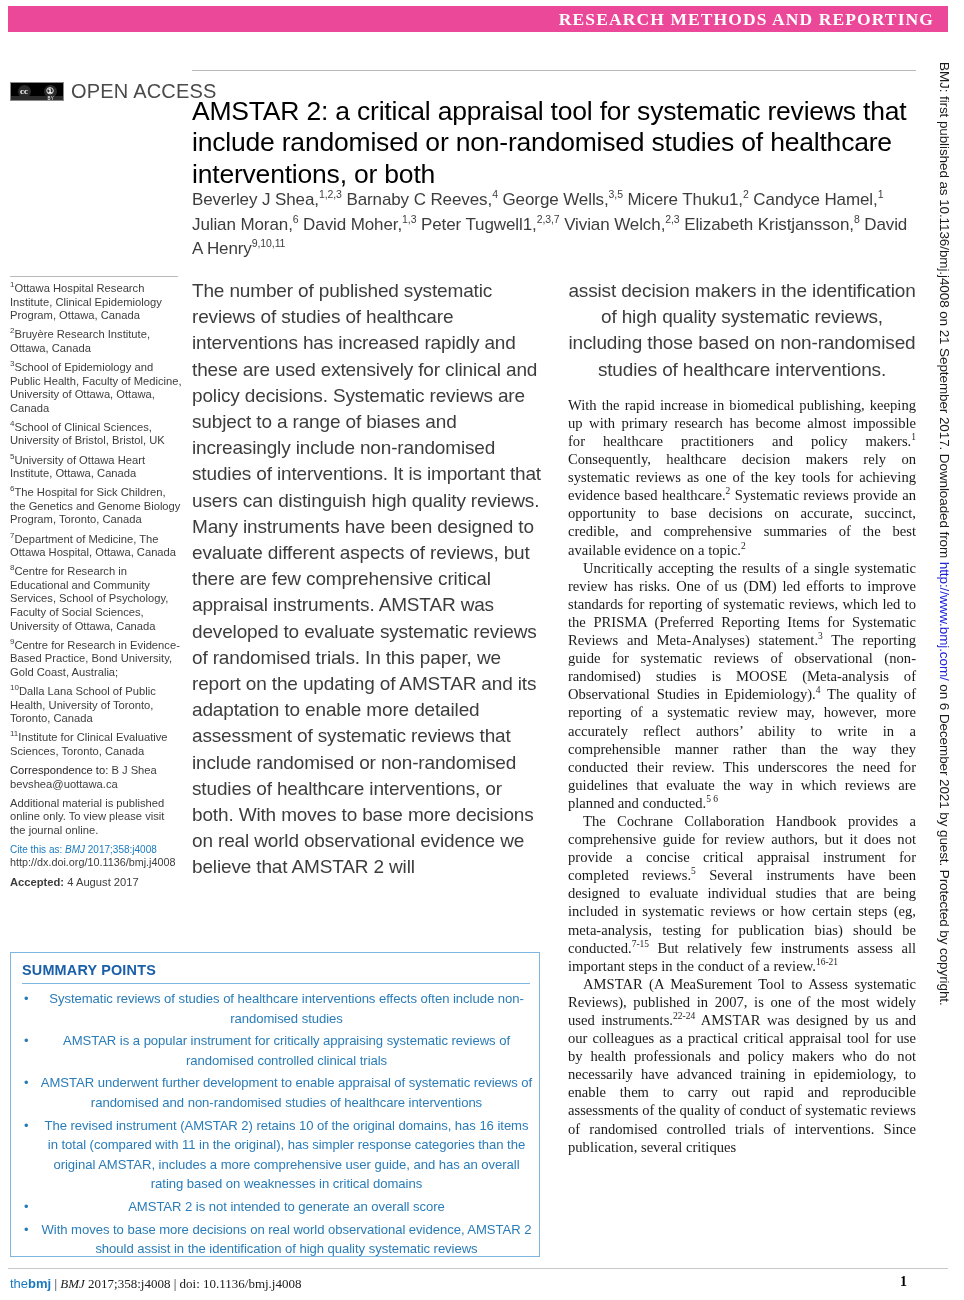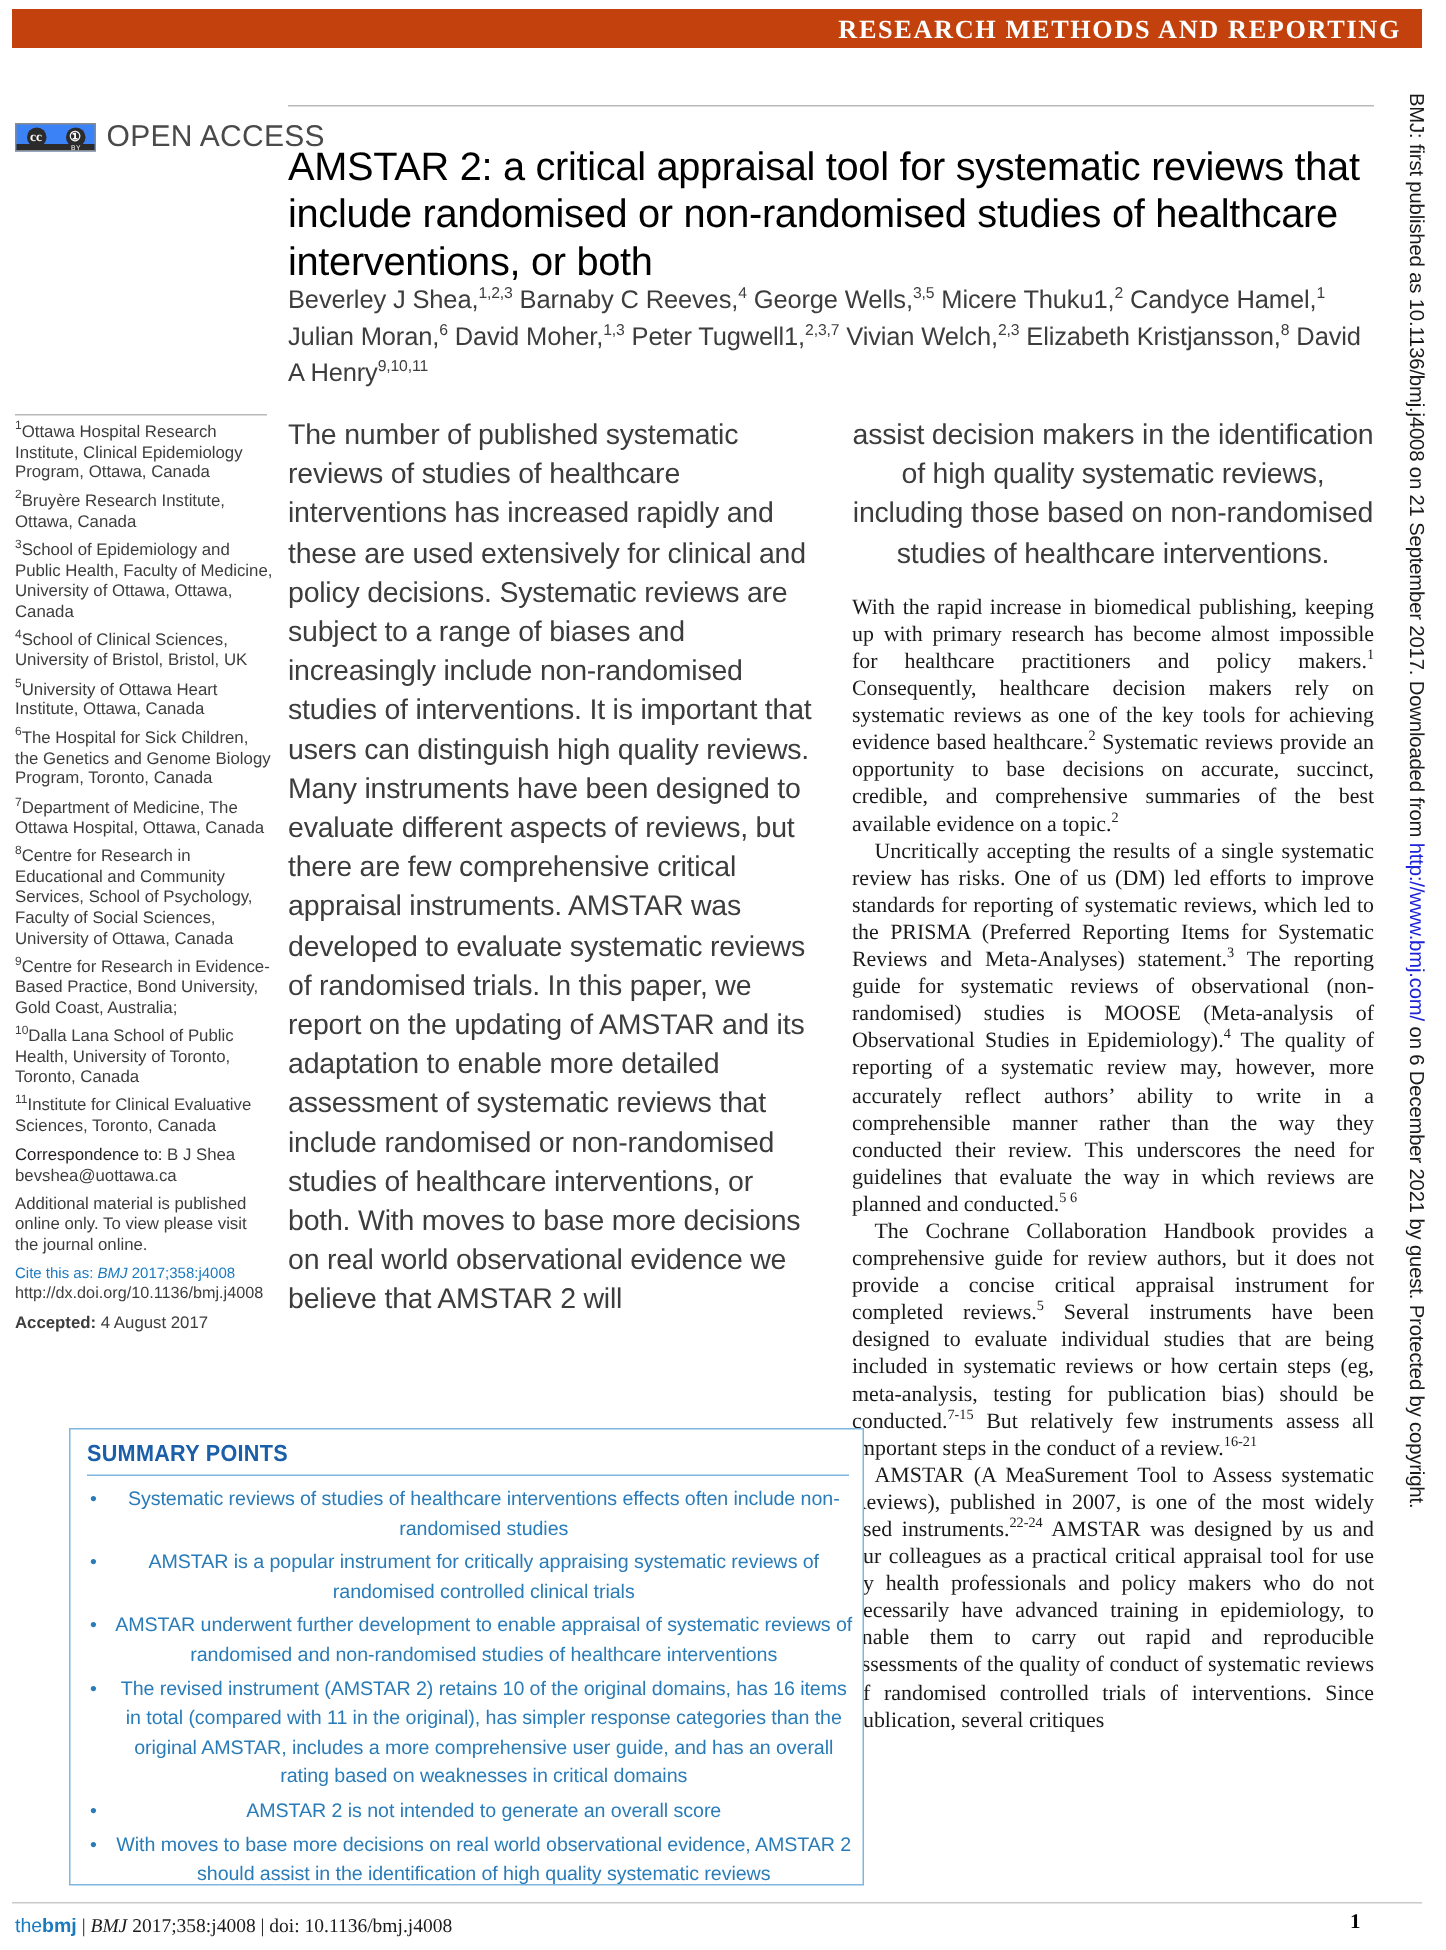--- a/index.html
+++ b/index.html
@@ -6,33 +6,33 @@
   body{
     width:964px;height:1300px;position:relative;overflow:hidden;
     font-family:"Liberation Sans", sans-serif;
     color:#231f20;
     -webkit-font-smoothing:antialiased;
   }
 
   
   #banner{
     position:absolute;left:8px;top:6px;width:940px;height:26px;
-    background:#c2410c;
+    background:#ec4899;
   }
   #banner-label{
     position:absolute;right:14px;top:3px;
     color:#ffffff;font-family:"Liberation Serif", serif;
     font-weight:bold;font-size:17.5px;letter-spacing:1.1px;
     white-space:nowrap;
   }
 
   
   #oa-wrap{position:absolute;left:10px;top:80px;display:flex;align-items:center;gap:7px;}
   #cc-badge{
-    width:52px;height:17px;background:#3b82f6;border:1px solid #8a8a8a;
+    width:52px;height:17px;background:#000000;border:1px solid #8a8a8a;
     display:flex;align-items:center;justify-content:space-around;position:relative;
   }
   .cc-circ{
     width:13px;height:13px;border-radius:50%;background:#2b2b2b;color:#ffffff;
     font-size:9px;line-height:13px;text-align:center;font-family:"Liberation Serif", serif;font-weight:bold;
   }
   #cc-bar{position:absolute;left:0;bottom:0;width:100%;height:4px;background:#2b2b2b;}
   #cc-by{position:absolute;right:9px;bottom:-1px;color:#ffffff;font-size:4.5px;letter-spacing:.3px;z-index:2;}
   #oa-text{font-size:20px;color:#4a4a4a;letter-spacing:.2px;}
 
@@ -82,21 +82,21 @@
     font-size:19px;line-height:26.2px;color:#3d3d3d;text-align:center;
     letter-spacing:-.15px;margin:0 0 13px 0;
   }
   #rightcol p{margin:0;}
   #rightcol p.ind{text-indent:15px;}
   #rightcol sup{font-size:9.5px;vertical-align:super;line-height:0;}
 
   
   #summary{
     position:absolute;left:10px;top:952px;width:530px;height:305px;
-    border:1px solid #7fb6e0;background:#ffffff;box-sizing:border-box;margin-left:36px;
+    border:1px solid #7fb6e0;background:#ffffff;box-sizing:border-box;
   }
   #summary-title{
     position:absolute;left:11px;top:8px;
     font-size:15.5px;font-weight:bold;color:#1a5fa8;letter-spacing:.2px;
     font-stretch:condensed;transform:scaleX(.93);transform-origin:left center;
   }
   #summary-rule{position:absolute;left:11px;top:30px;width:508px;height:1px;background:#7fb6e0;}
   #summary-list{
     position:absolute;left:11px;top:36px;width:512px;
     list-style:none;margin:0;padding:0;

